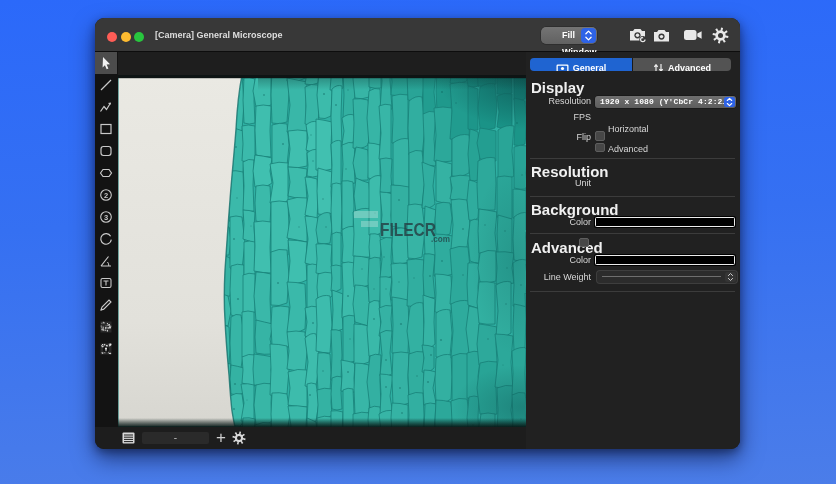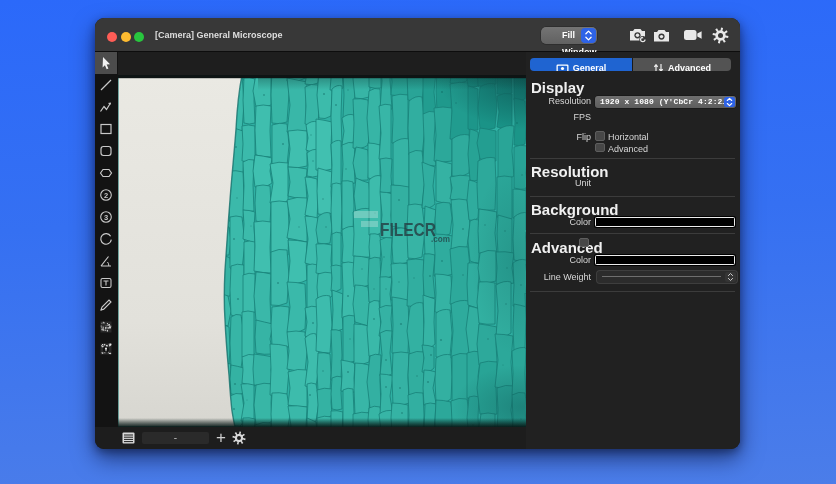--- a/index.html
+++ b/index.html
@@ -568,21 +568,21 @@
         <span class="tx">1920 x 1080 (Y'CbCr 4:2:2…</span>
         <span class="step">
           <svg width="11" height="10" viewBox="0 0 11 10" style="">
             <path d="M3.3 3.5 L5.5 1.3 L7.7 3.5 M3.3 6.5 L5.5 8.7 L7.7 6.5" fill="none" stroke="#fff" stroke-width="1.1" stroke-linecap="round" stroke-linejoin="round"></path>
           </svg>
         </span>
       </div>
     <div class="lbl" style="top:60px">FPS</div>
     <div class="lbl" style="top:80px">Flip</div>
     <div class="cbx" style="left:69px;top:79px"></div>
-    <div class="cbl" style="top:80px">Horizontal</div>
+    <div class="cbl" style="top:72px">Horizontal</div>
     <div class="cbx" style="left:69px;top:90.5px"></div>
     <div class="cbl" style="top:91.5px">Advanced</div>
     <div class="divider" style="top:106px"></div>
     <div class="sec" style="top:111px">Resolution</div>
     <div class="lbl" style="top:126px">Unit</div>
     <div class="divider" style="top:143.5px"></div>
     <div class="sec" style="top:148.5px">Background</div>
     <div class="lbl" style="top:165px">Color</div>
     <div class="well" style="top:164.5px"></div>
     <div class="divider" style="top:181px"></div>

